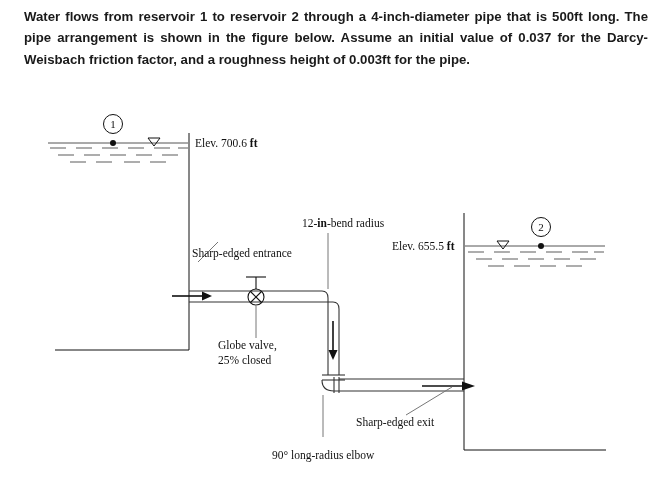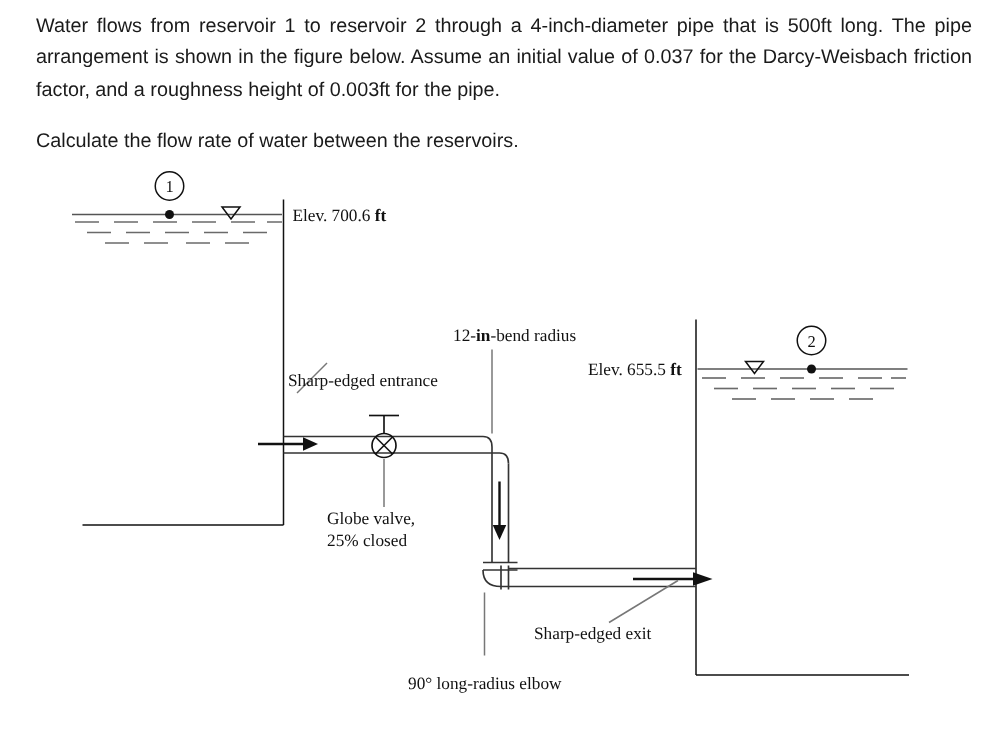--- a/index.html
+++ b/index.html
@@ -5,35 +5,34 @@
   html,body{margin:0;padding:0;background:#ffffff;}
   body{
     width:664px;height:495px;overflow:hidden;position:relative;
     font-family:"Liberation Sans",sans-serif;color:#111;
   }
   #problem-text{
     position:absolute;left:24px;top:6px;width:624px;
     font-family:"Liberation Sans",sans-serif;
     font-size:13.2px;color:#1a1a1a;
   }
-  #problem-text p{margin:0 0 9px 0;line-height:1.62;text-align:justify;}
+  #problem-text p{margin:0 0 9px 0;line-height:1.62;text-align:justify;font-weight:bold;}
   #problem-text p.q{margin-top:13px;text-align:left;}
   #figure{position:absolute;left:0;top:103px;width:664px;height:392px;}
   svg{display:block;}
   text{font-family:"Liberation Serif",serif;fill:#111;}
   .lbl{font-size:11.5px;}
   .lbl-b{font-size:11.5px;font-weight:bold;}
   .num{font-size:11px;}
 </style>
 </head>
 <body>
 
 <div id="problem-text">
   <p>Water flows from reservoir 1 to reservoir 2 through a 4-inch-diameter pipe that is 500ft long. The pipe arrangement is shown in the figure below.  Assume an initial value of 0.037 for the Darcy-Weisbach friction factor, and a roughness height of 0.003ft for the pipe.</p>
-  <p class="q">Calculate the flow rate of water between the reservoirs.</p>
 </div>
 
 <div id="figure">
 <svg width="664" height="392" viewBox="0 0 664 392" xmlns="http://www.w3.org/2000/svg">
 
   <g>
 
     <line x1="48" y1="40" x2="188" y2="40" stroke="#555" stroke-width="1"></line>
 
     <g stroke="#6a6a6a" stroke-width="1.1">

